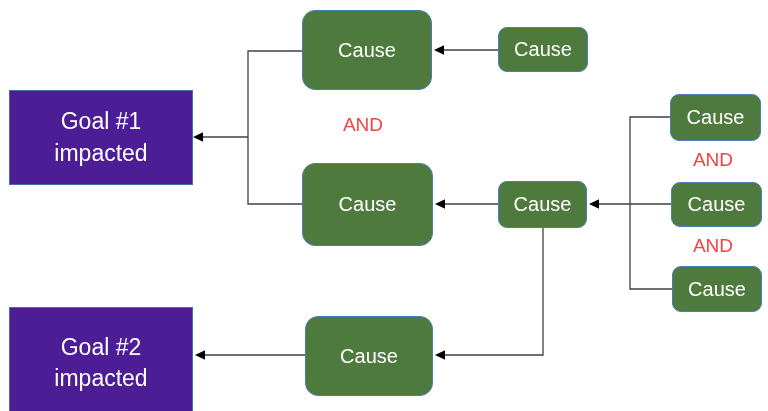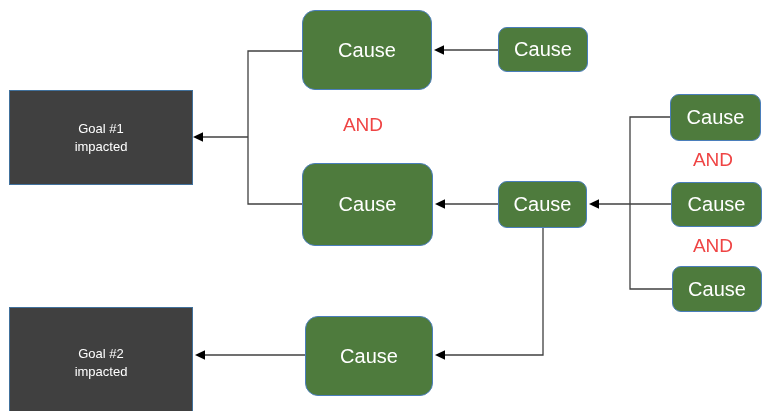--- a/index.html
+++ b/index.html
@@ -23,23 +23,23 @@
   .node {
     position: absolute;
     display: flex;
     align-items: center;
     justify-content: center;
     text-align: center;
     box-sizing: border-box;
     color: #ffffff;
   }
   .goal {
-    background: #404040;
+    background: #4c1d95;
     border: 1.5px solid #41719c;
-    font-size: 13px;
+    font-size: 23px;
     line-height: 1.35;
     white-space: pre-line;
   }
   .cause {
     background: #4e7b3d;
     border: 1.5px solid #4a7ebb;
     font-size: 20px;
   }
   .cause.big   { border-radius: 13px; }
   .cause.small { border-radius: 9px; }

